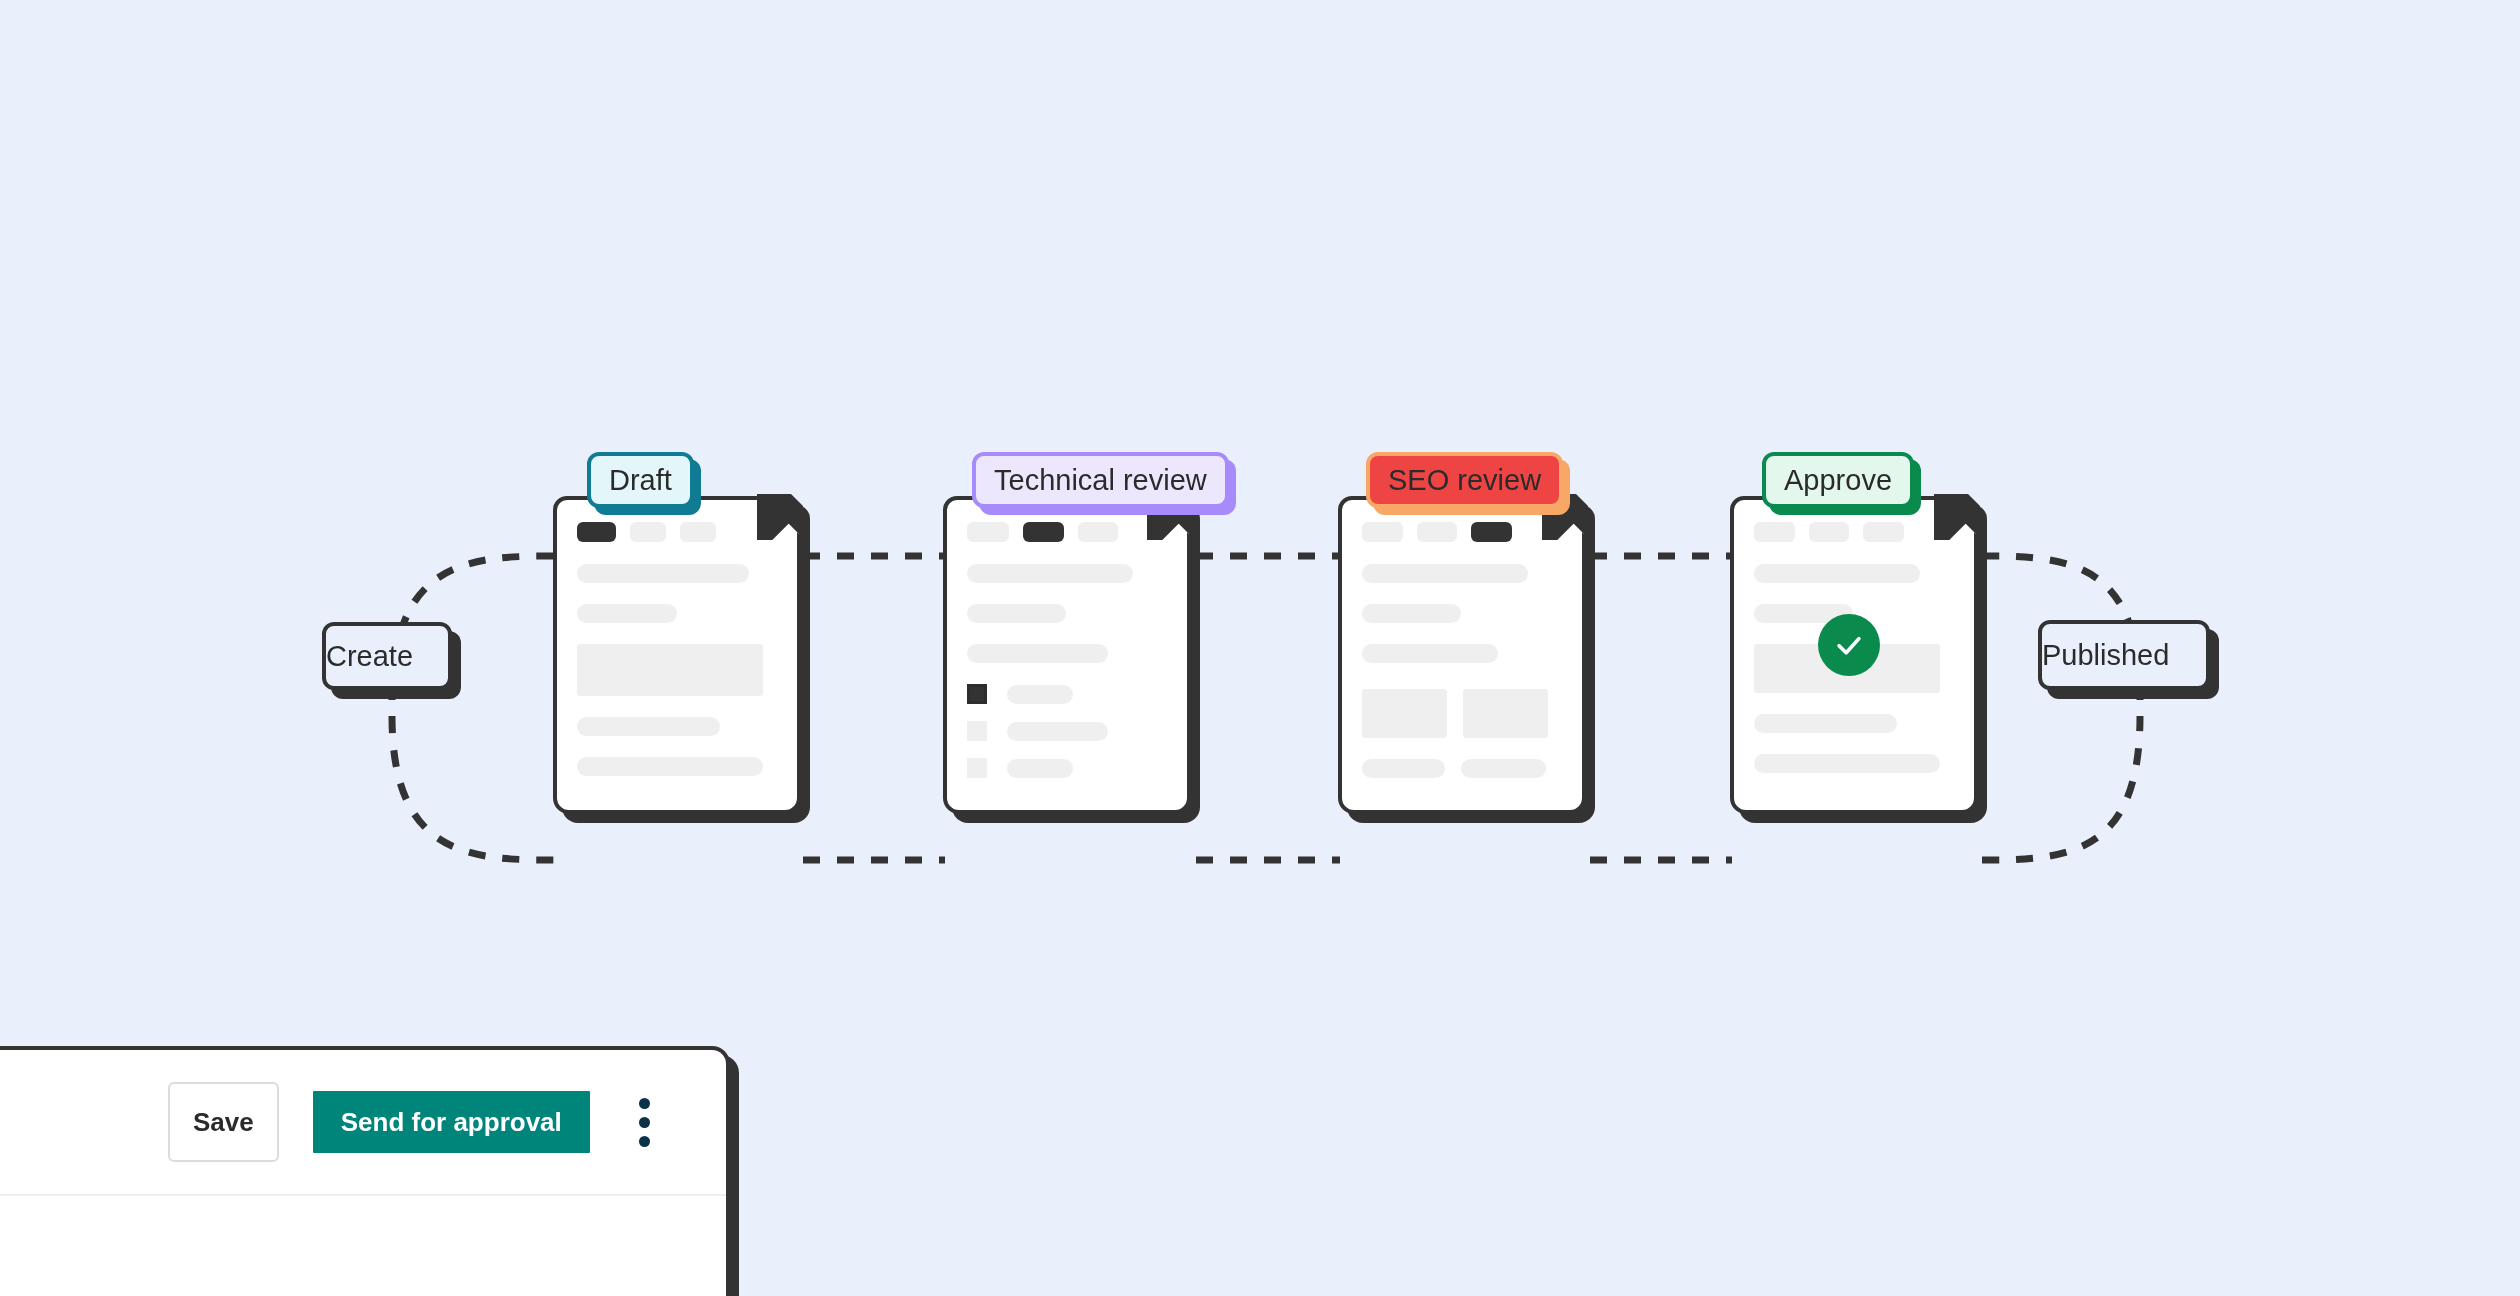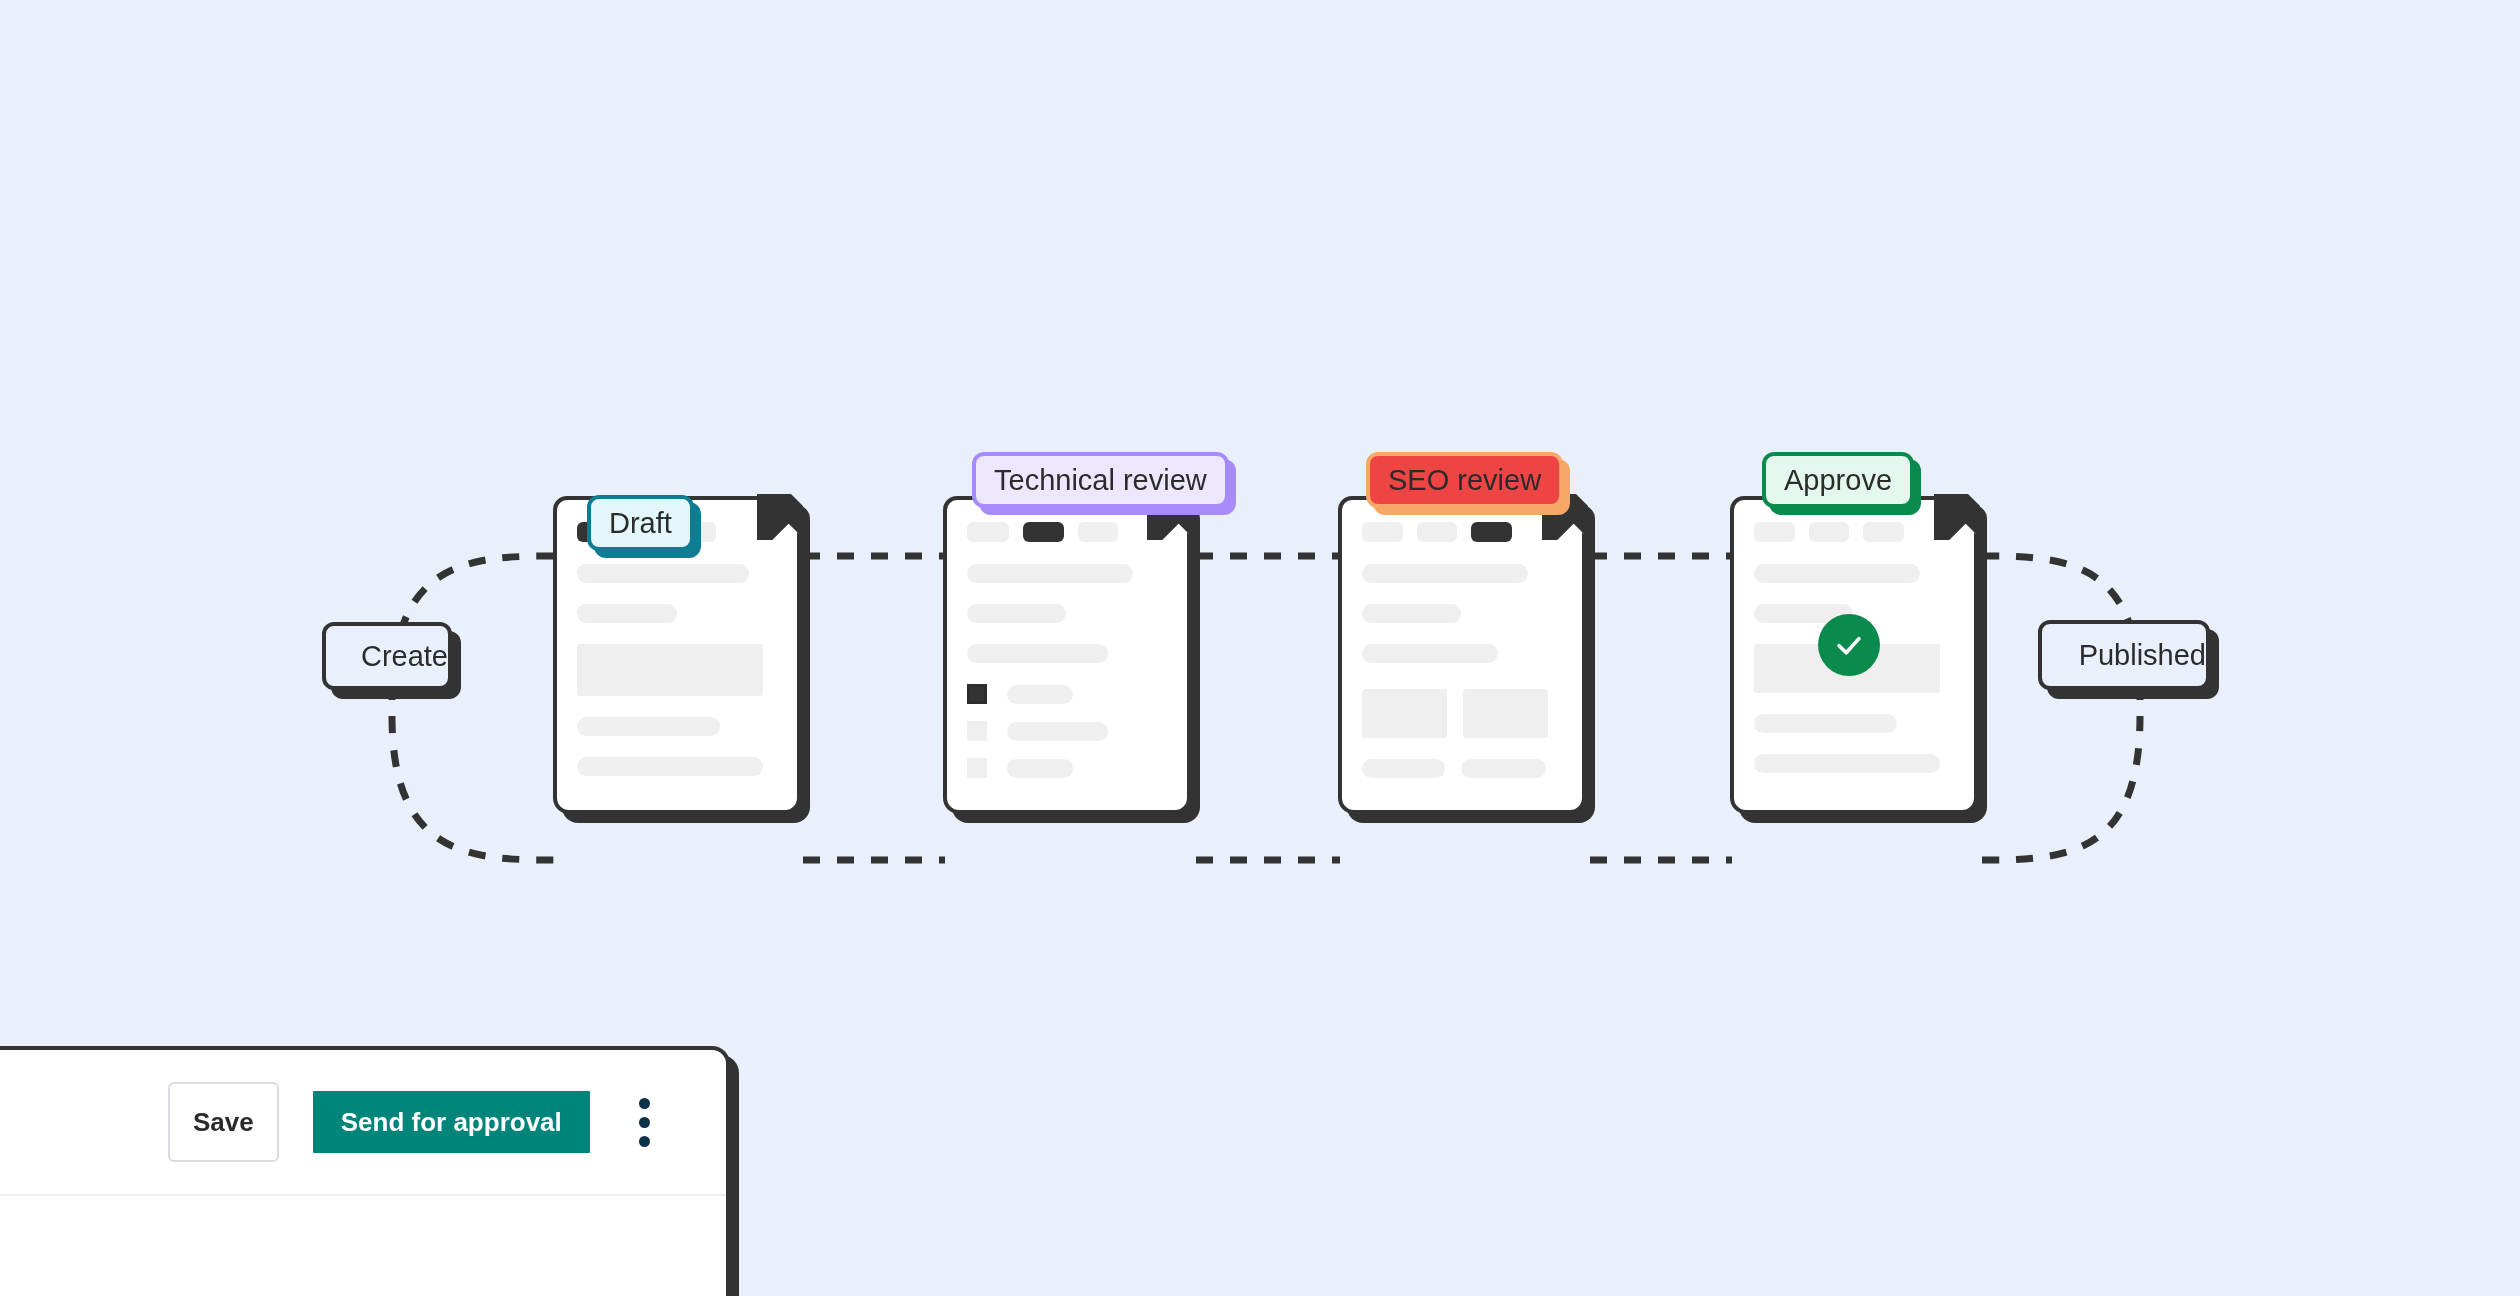--- a/index.html
+++ b/index.html
@@ -16,21 +16,21 @@
 
   
   .pill{
     position:absolute;
     background:#e9f0fb;
     border:4px solid #333333;
     border-radius:12px;
     color:#2b2b2b;
     font-size:29px;
     line-height:1;
-    display:flex;align-items:center;justify-content:flex-end;
+    display:flex;align-items:center;justify-content:flex-start;
     box-shadow:9px 9px 0 0 #333333;
     box-sizing:border-box;
     z-index:6;
   }
 
   
   .doc{
     position:absolute;
     z-index:4;
   }
@@ -224,21 +224,21 @@
         <div class="chip" style="width:36px;"></div>
         <div class="chip" style="width:36px;"></div>
       </div>
       <div class="line" style="width:172px;"></div>
       <div class="line" style="width:100px;"></div>
       <div class="block" style="width:186px;height:52px;"></div>
       <div class="line" style="width:143px;"></div>
       <div class="line" style="width:186px;"></div>
     </div>
   </div>
-  <div class="tag" style="left:587px;top:452px;background:#e3f7fb;border-color:#0f7c94;box-shadow:7px 7px 0 0 #0f7c94;margin-top:43px;">
+  <div class="tag" style="left:587px;top:452px;background:#e3f7fb;border-color:#0f7c94;box-shadow:7px 7px 0 0 #0f7c94;">
     <span>Draft</span>
   </div>
 
   <div class="doc" style="left:943px;top:496px;width:248px;height:318px;">
     <div class="doc-shadow"></div>
     <div class="doc-body"></div>
     <div class="doc-fold"></div>
     <div class="doc-inner">
       <div class="chip-row">
         <div class="chip" style="width:42px;"></div>

